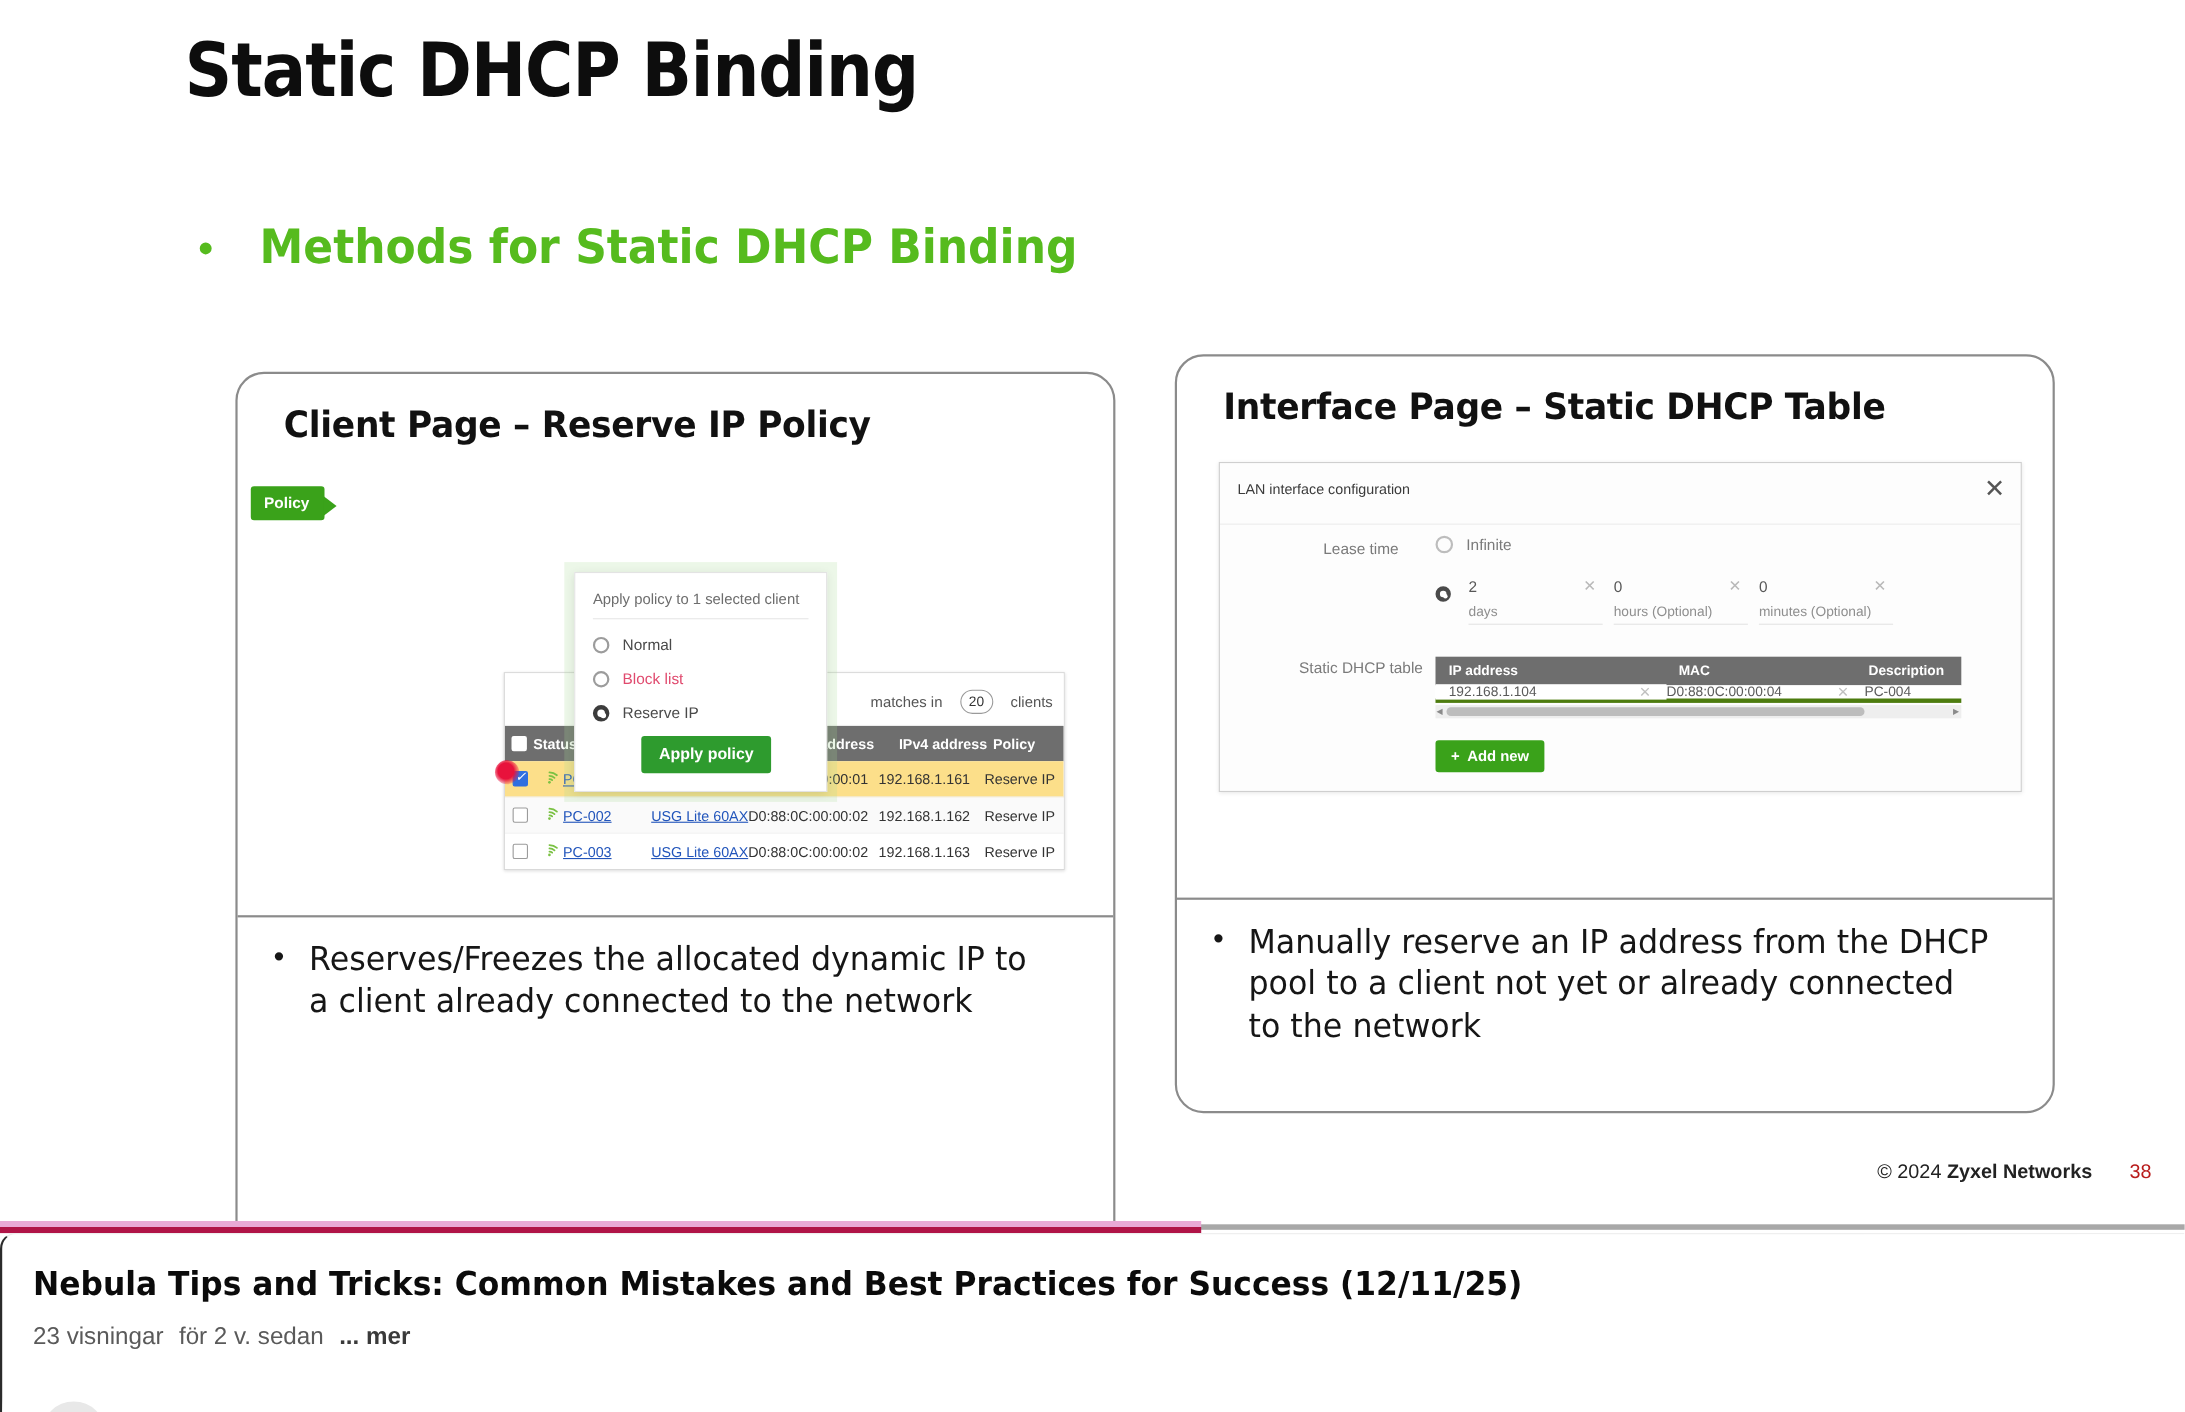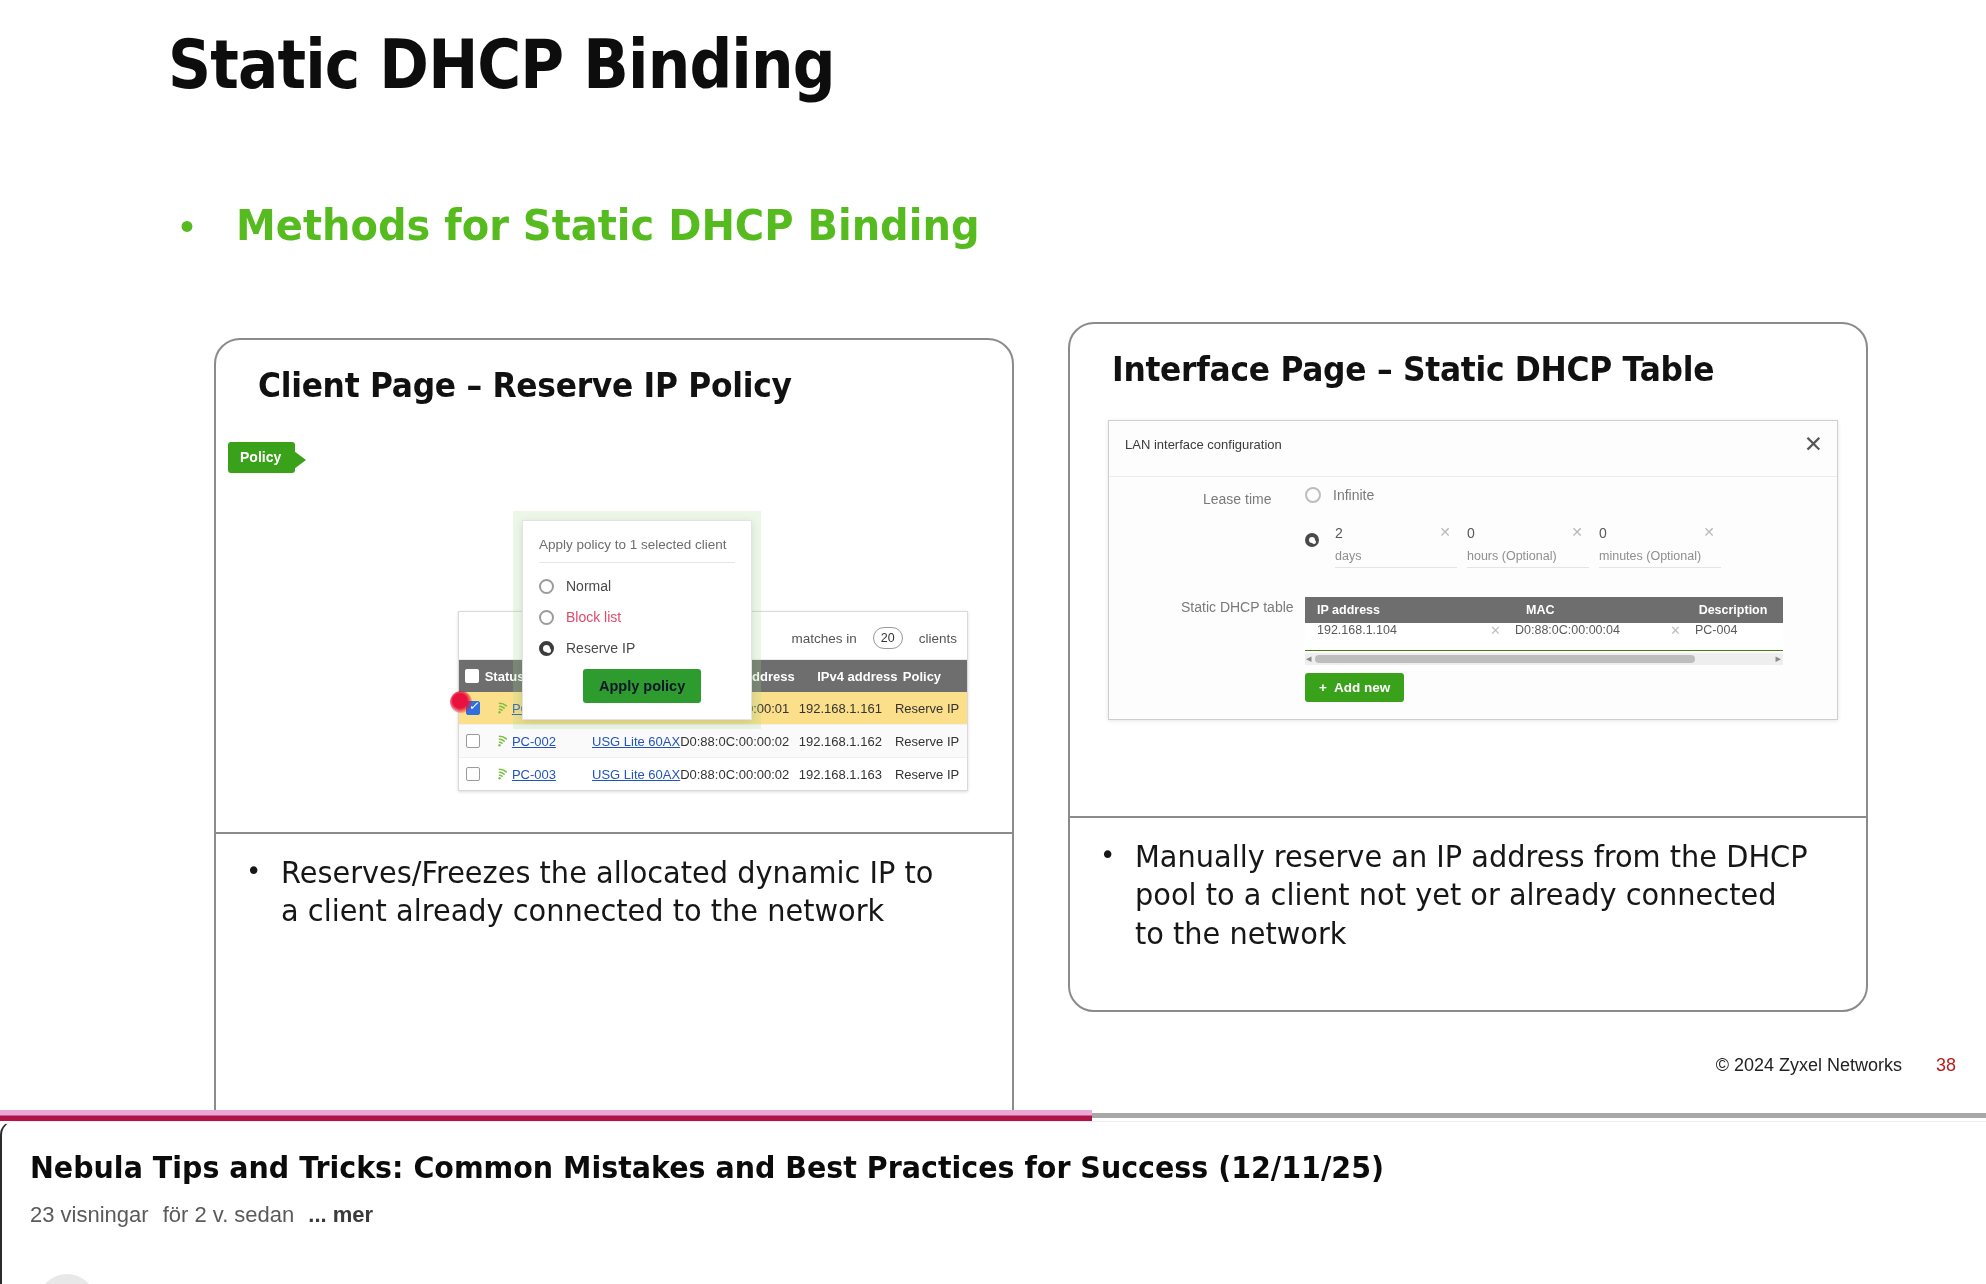--- a/index.html
+++ b/index.html
@@ -197,21 +197,21 @@
     border-radius: 50%; flex: none;
   }
   .radio.sel { border-color: #3c3c3c; position: relative; border-width: 4px; }
   .radio.sel::after {
     content: ""; position: absolute; left: 3px; top: 3px;
     width: 5px; height: 5px; background: #fff; border-radius: 50%;
   }
   .opt.block .olabel { color: #e04a6e; }
   #apply-policy-btn {
     position: absolute; left: 60px; bottom: 16px;
-    background: #2e9b2e; color: #0f172a;
+    background: #2e9b2e; color: #ffffff;
     font-size: 14.5px; font-weight: bold;
     padding: 9px 16px; border-radius: 3px;
     border: none; cursor: pointer;
     font-family: "Liberation Sans", sans-serif;
     margin-top: 16px;
   }
 
   
   #ui-right {
     position: absolute; left: 38px; top: 96px;
@@ -278,23 +278,23 @@
   }
   #sd-head {
     display: flex; align-items: center; height: 26px;
     background: #6e6e6e; color: #fff;
     font-size: 12.5px; font-weight: bold;
   }
   #sd-head .c1 { width: 230px; padding-left: 12px; }
   #sd-head .c2 { width: 180px; }
   #sd-head .c3 { width: 88px; }
   #sd-row {
-    display: flex; height: 28px;
+    display: flex; align-items: center; height: 16px;
     background: #fff; font-size: 12.5px; color: #5a5a5a;
-    border-bottom: 1px solid #4d7c0f;
+    border-bottom: 4px solid #4d7c0f;
   }
   #sd-row .c1 { width: 210px; padding-left: 12px; position: relative; background:#fff; }
   #sd-row .c2 { width: 180px; position: relative; }
   #sd-row .c3 { width: 88px; }
   #sd-row .cx {
     position: absolute; right: 14px; top: 0; color: #c0c0c0; font-size: 13px;
   }
   #sd-scroll {
     position: relative; height: 12px; background: #eee; margin-top: 2px;
   }
@@ -317,21 +317,21 @@
     display: flex; align-items: center; gap: 7px;
     font-family: "Liberation Sans", sans-serif;
   }
 
   
   #slide-footer {
     position: absolute; right: 30px; top: 1055px;
     display: flex; align-items: baseline; gap: 34px;
     font-size: 18px; color: #222;
   }
-  #copyright b { font-weight: normal; margin-top: 18px; }
+  #copyright b { font-weight: bold; margin-top: 18px; }
   #page-num { font-size: 18px; color: #b91c1c; }
 
   
   #progress-wrap {
     position: absolute; left: 0; top: 1110px; width: 1986px; height: 10px;
   }
   #progress-bg {
     position: absolute; left: 0; top: 3px; width: 100%; height: 5px;
     background: #a8a8a8;
   }

